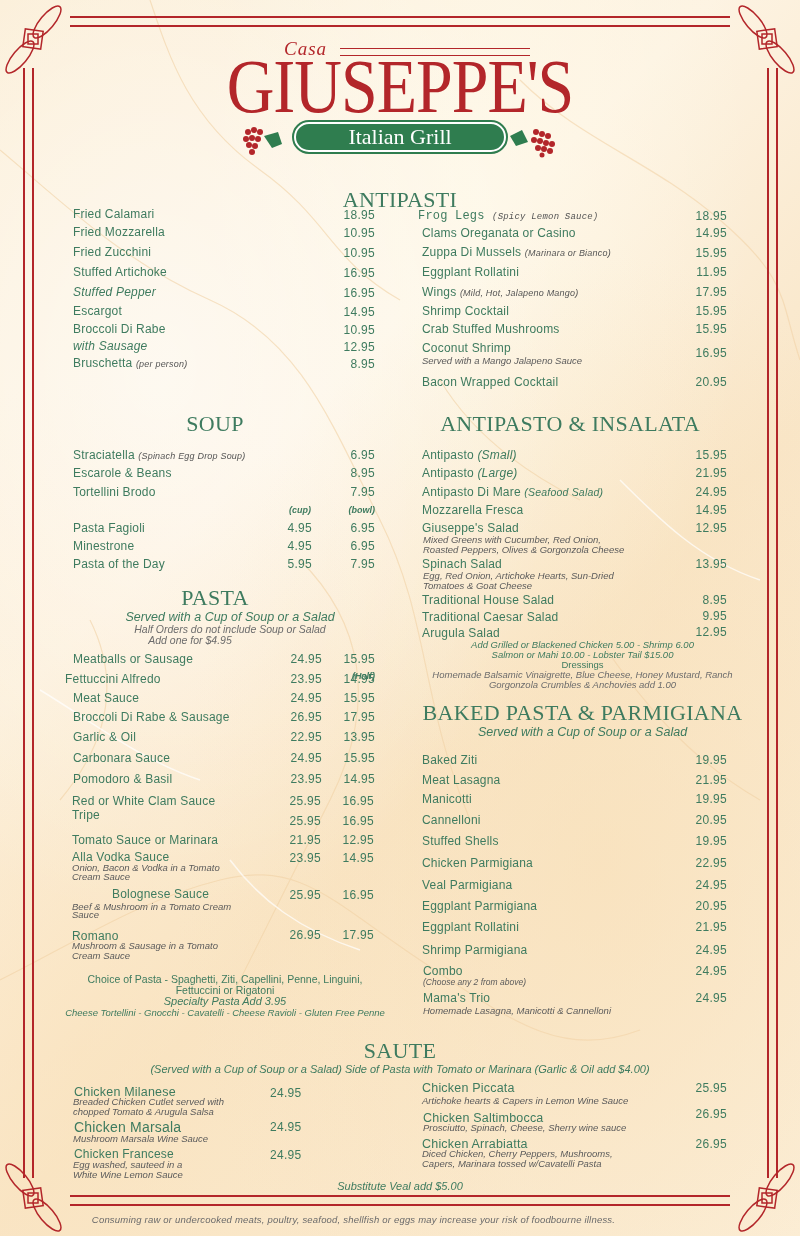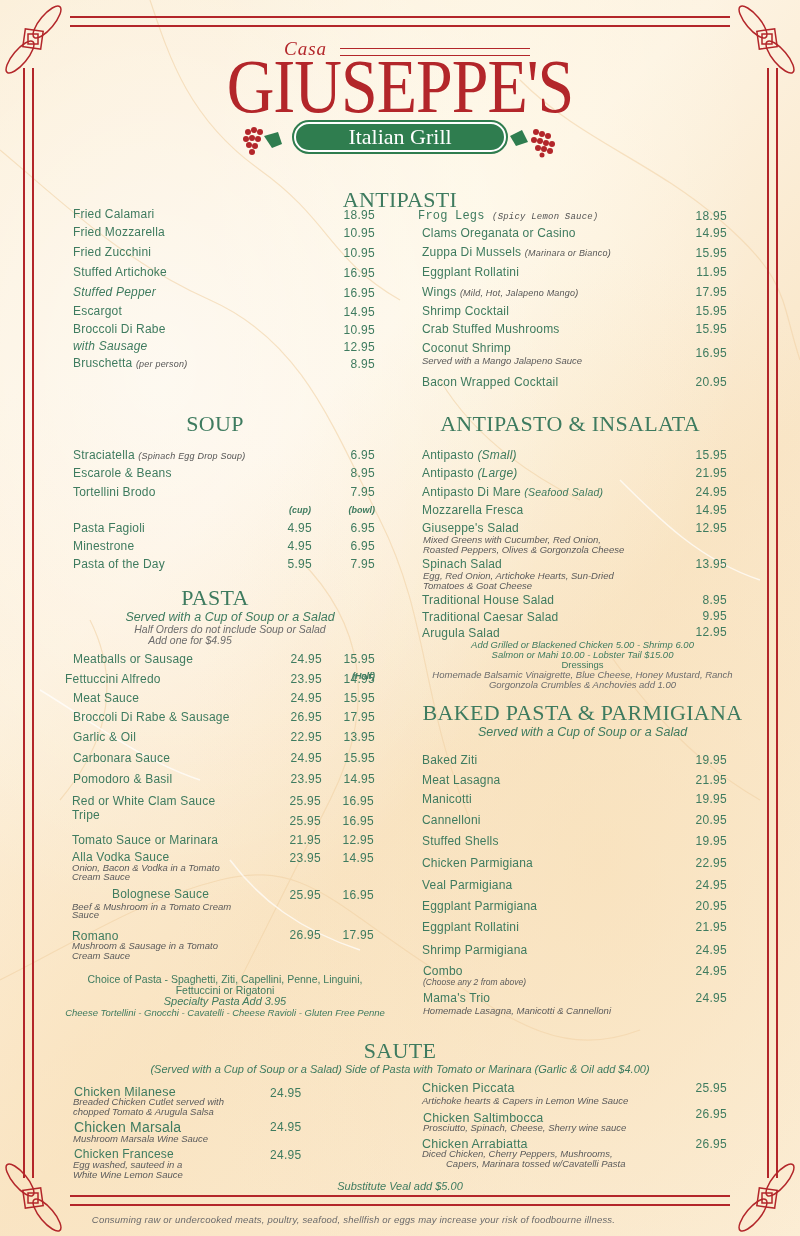--- a/index.html
+++ b/index.html
@@ -397,19 +397,19 @@
   <div class="item" style="left:422px; top:1081px; font-size:12.5px;"><span>Chicken Piccata</span></div>
   <div class="desc" style="left:422px; top:1096px;">Artichoke hearts &amp; Capers in Lemon Wine Sauce</div>
   <div class="price" style="left:677px; top:1081px;">25.95</div>
 
   <div class="item" style="left:423px; top:1111px; font-size:12.5px;"><span>Chicken Saltimbocca</span></div>
   <div class="desc" style="left:423px; top:1123px;">Prosciutto, Spinach, Cheese, Sherry wine sauce</div>
   <div class="price" style="left:677px; top:1107px;">26.95</div>
 
   <div class="item" style="left:422px; top:1137px; font-size:12.5px;"><span>Chicken Arrabiatta</span></div>
   <div class="desc" style="left:422px; top:1149px;">Diced Chicken, Cherry Peppers, Mushrooms,</div>
-  <div class="desc" style="left:422px; top:1159px;margin-left:24px;">Capers, Marinara tossed w/Cavatelli Pasta</div>
+  <div class="desc" style="left:422px; top:1159px;">Capers, Marinara tossed w/Cavatelli Pasta</div>
   <div class="price" style="left:677px; top:1137px;">26.95</div>
 </div>
 
 <div class="center-note ital" style="left:200px; top:1181px; width:400px; font-size:11px;">Substitute Veal add $5.00</div>
 
 <div class="disclaimer">Consuming raw or undercooked meats, poultry, seafood, shellfish or eggs may increase your risk of foodbourne illness.</div>
 
 </body></html>

